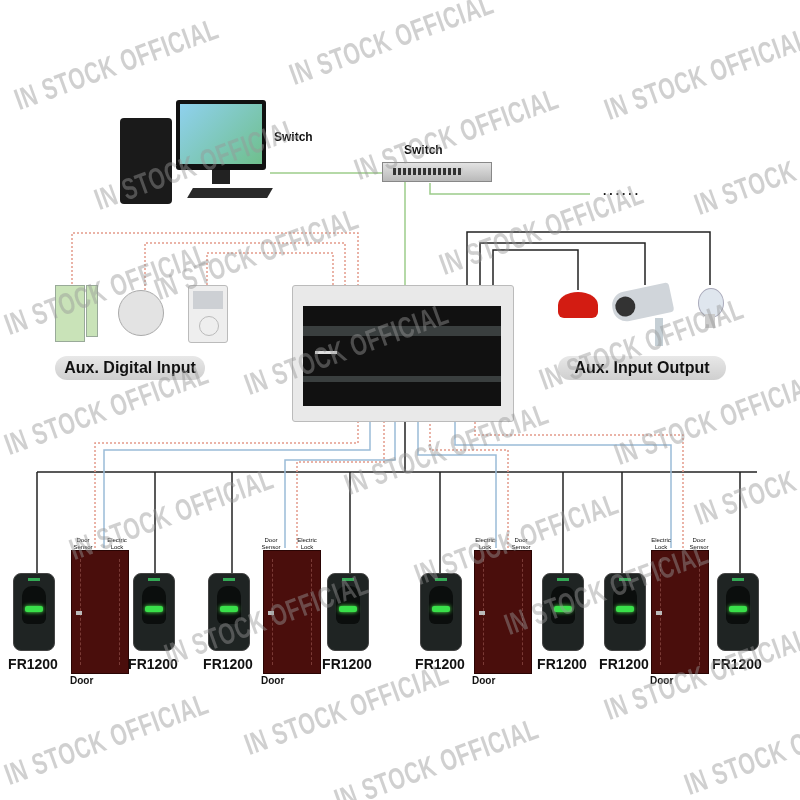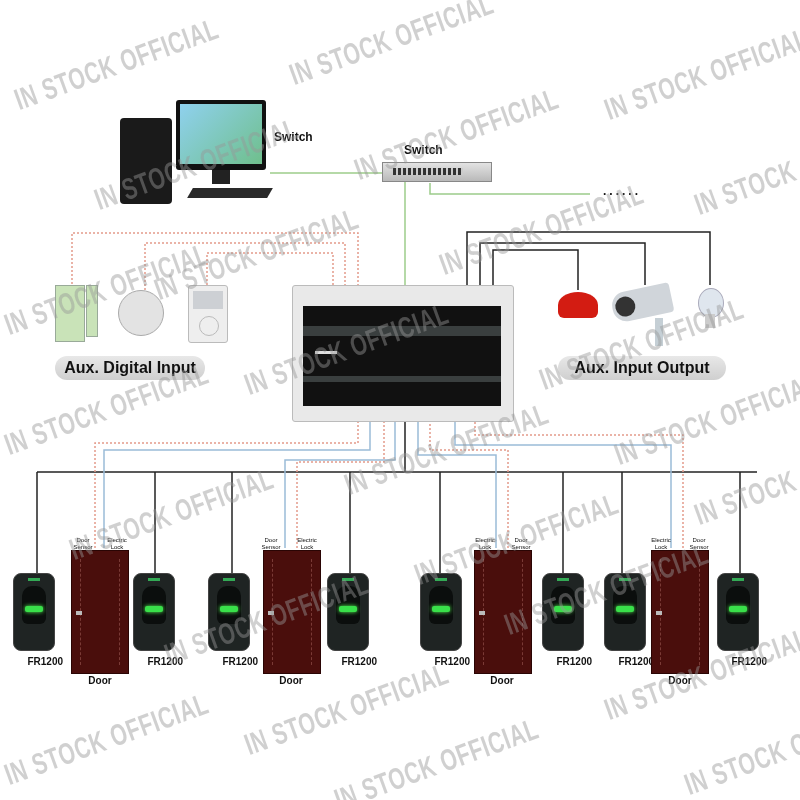--- a/index.html
+++ b/index.html
@@ -5,26 +5,26 @@
   html,body{margin:0;padding:0;background:#fff;}
   body{width:800px;height:800px;position:relative;overflow:hidden;font-family:"Liberation Sans",sans-serif;}
   .abs{position:absolute;}
   svg.wires{position:absolute;left:0;top:0;}
   .lbl{position:absolute;font-weight:bold;color:#111;font-size:12px;}
   .pill{position:absolute;background:linear-gradient(#e8e8e8,#cfcfcf);border-radius:14px;font-weight:bold;font-size:16px;color:#111;display:flex;align-items:center;justify-content:center;}
   .reader{position:absolute;width:40px;height:76px;background:#1f2423;border-radius:8px;border:1px solid #444;}
   .reader .scr{position:absolute;left:8px;top:12px;width:24px;height:38px;border-radius:10px 10px 6px 6px;background:#0b0e0d;}
   .reader .grn{position:absolute;left:11px;top:32px;width:18px;height:6px;background:#39e04a;border-radius:2px;box-shadow:0 0 4px #5f5;}
   .reader .tp{position:absolute;left:14px;top:4px;width:12px;height:3px;background:#3a5;}
-  .rlbl{position:absolute;font-size:10px;font-weight:bold;color:#111;width:60px;text-align:right;}
+  .rlbl{position:absolute;font-size:14px;font-weight:bold;color:#111;width:60px;text-align:center;}
   .door{position:absolute;width:56px;height:122px;background:#4a0e0c;border:1px solid #2a0504;}
   .door .pn{position:absolute;left:8px;top:8px;right:8px;bottom:8px;border-left:1px dashed #7a3a36;border-right:1px dashed #7a3a36;}
   .door .knob{position:absolute;left:4px;top:60px;width:6px;height:4px;background:#bbb;}
   .dl{position:absolute;font-size:6px;color:#111;text-align:center;line-height:7px;width:30px;}
-  .dlbl{position:absolute;font-size:10px;font-weight:bold;color:#111;width:60px;text-align:center;}
+  .dlbl{position:absolute;font-size:10px;font-weight:bold;color:#111;width:60px;text-align:left;}
   .wm{position:absolute;font-family:"Liberation Sans",sans-serif;font-weight:bold;font-size:30px;color:rgba(150,150,150,0.45);transform:rotate(-20deg) scaleX(0.7);transform-origin:left top;white-space:nowrap;letter-spacing:1px;pointer-events:none;}
 </style>
 </head>
 <body>
 
 <svg class="wires" width="800" height="800">
 
   <line x1="270" y1="173" x2="385" y2="173" stroke="#9ccc8a" stroke-width="1.5"></line>
   <polyline points="430,183 430,194 590,194" fill="none" stroke="#9ccc8a" stroke-width="1.5"></polyline>
   <polyline points="405,182 405,290" fill="none" stroke="#9ccc8a" stroke-width="1.5"></polyline>

